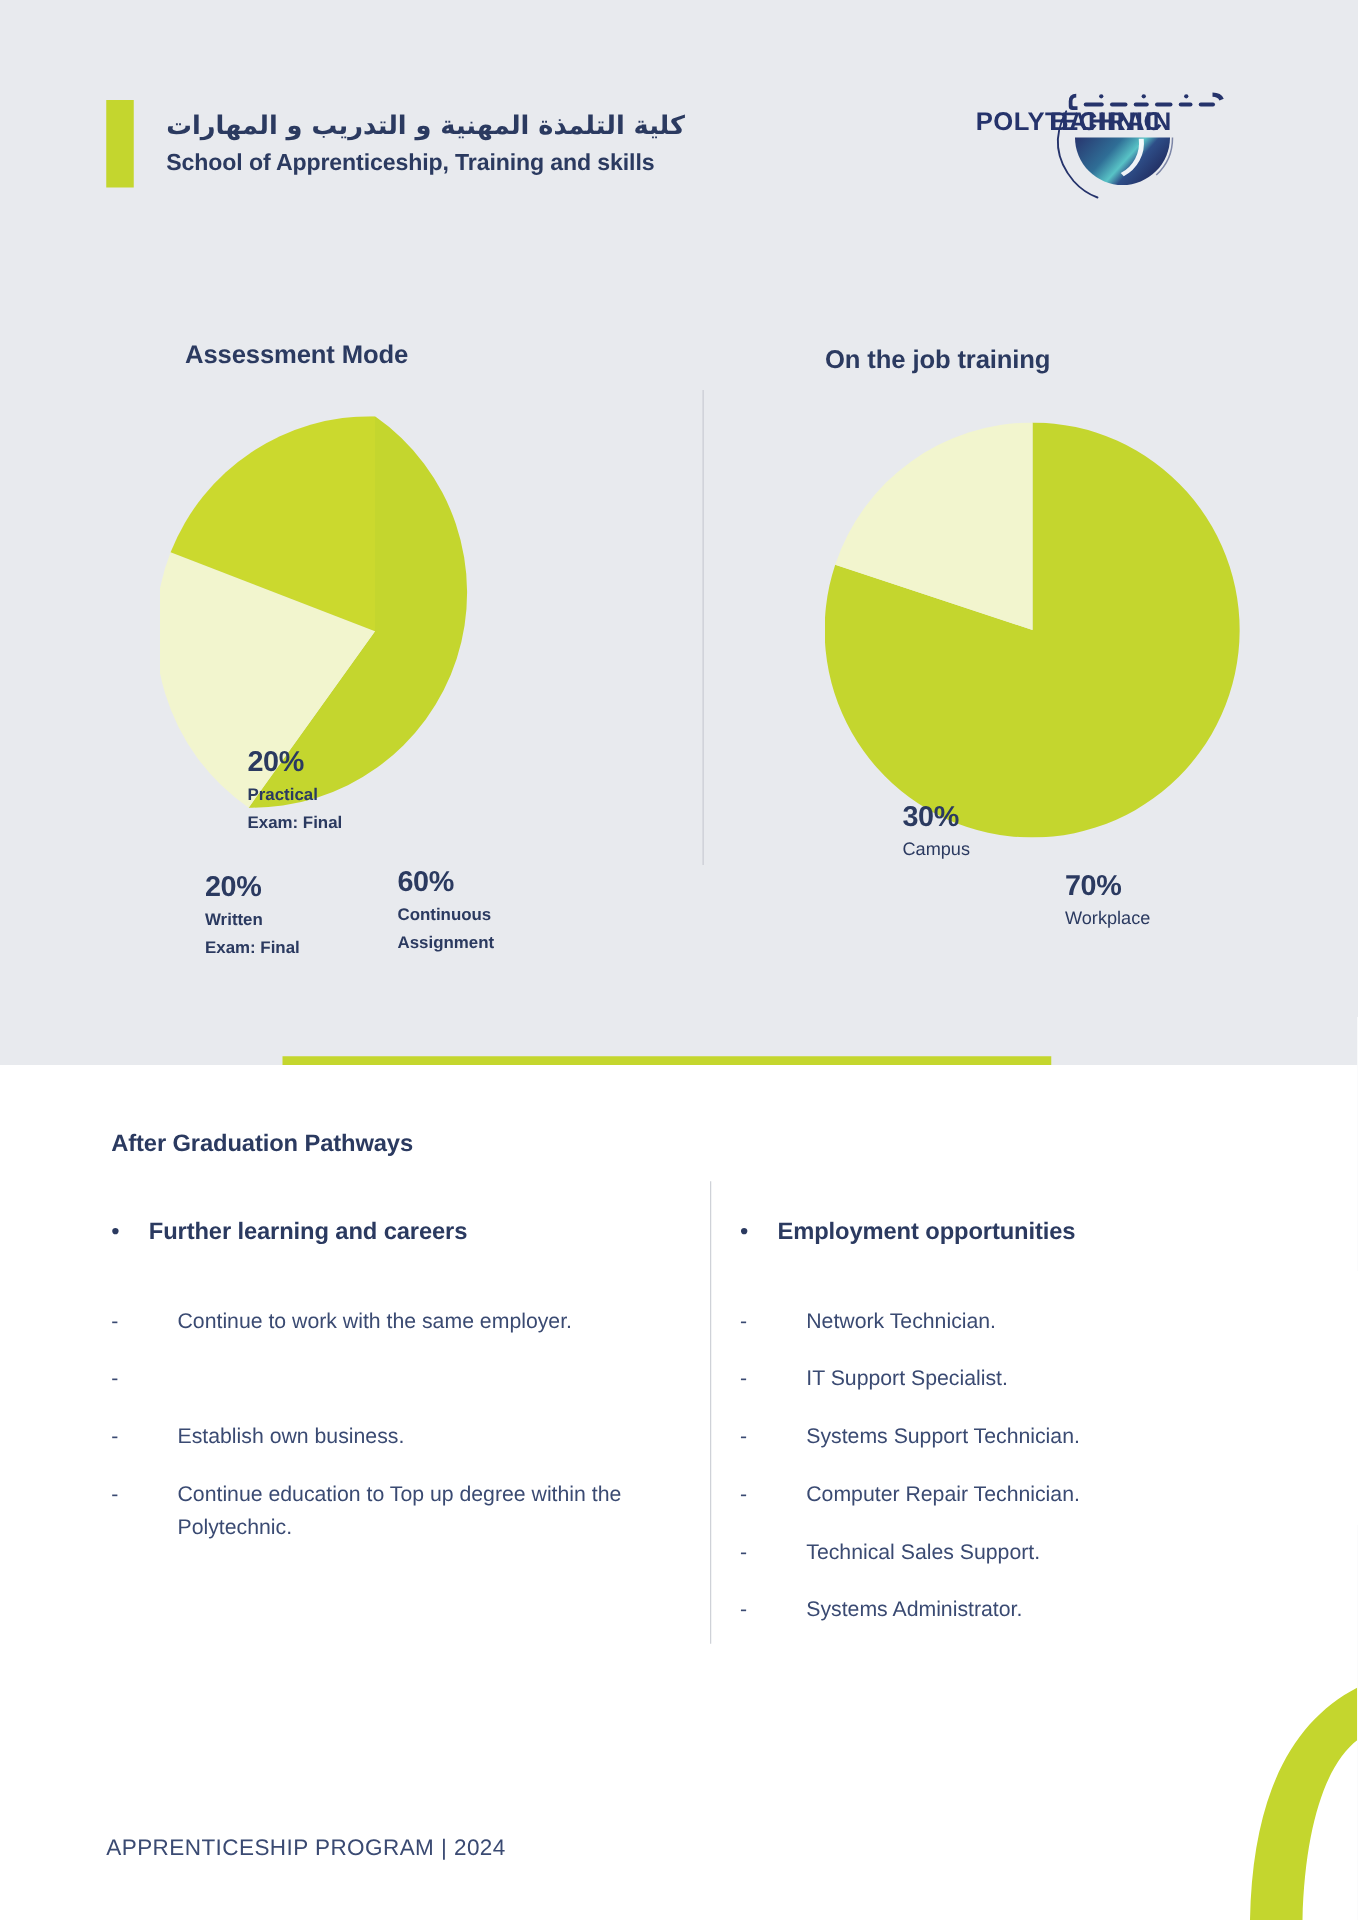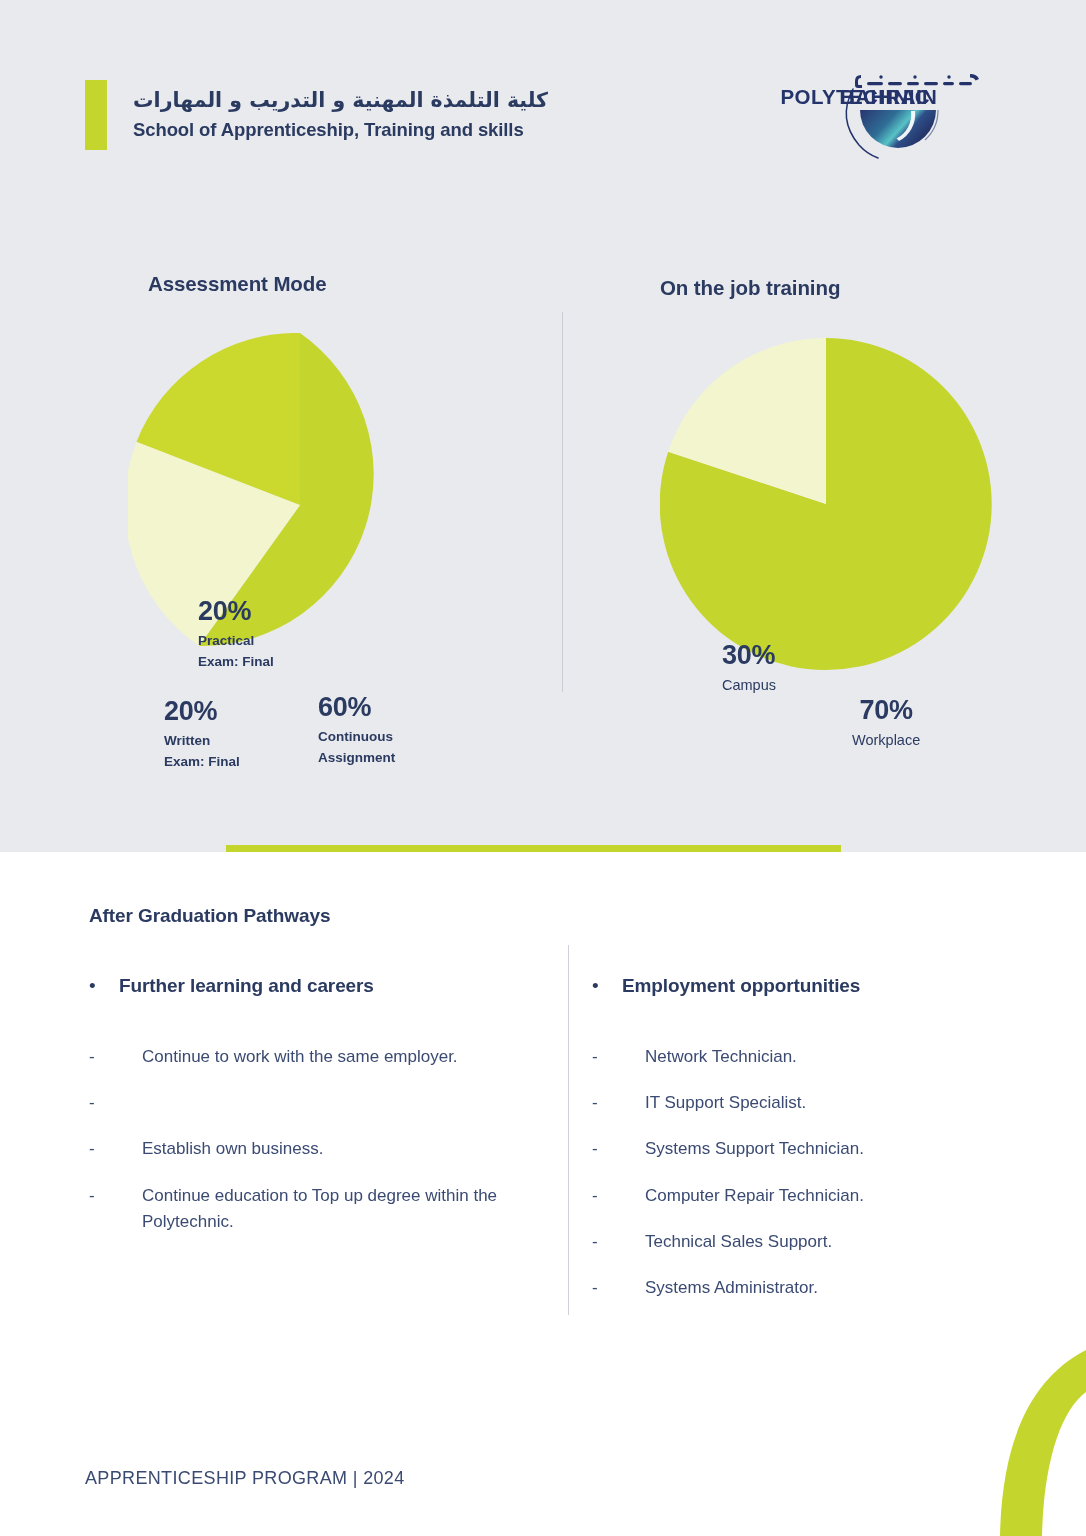--- a/index.html
+++ b/index.html
@@ -117,40 +117,40 @@
 
   .pie-label {
     position: absolute;
     color: #2B3A60;
     text-align: left;
     line-height: 1.18;
     pointer-events: none;
   }
   .pie-label .pct {
     display: block;
-    font-size: 27px;
+    font-size: 23px;
     font-weight: bold;
     letter-spacing: -0.3px;
   }
   .pie-label .desc {
     display: block;
     font-size: 13.5px;
     font-weight: bold;
     margin-top: 4px;
     line-height: 1.3;
   }
   .pie-label .desc.big { font-size: 14.5px; font-weight: normal; }
 
   
   .lbl-a1 { left: 198px; top: 396px; }
   .lbl-a2 { left: 164px; top: 496px; }
   .lbl-a3 { left: 318px; top: 492px; }
   
   .lbl-b1 { left: 722px; top: 440px; }
-  .lbl-b2 { left: 852px; top: 495px; text-align: center; }
+  .lbl-b2 { left: 852px; top: 495px; }
 
   
   .sep-bar {
     position: absolute;
     left: 226px;
     top: 845px;
     width: 615px;
     height: 11px;
     background: #C4D62E;
   }

